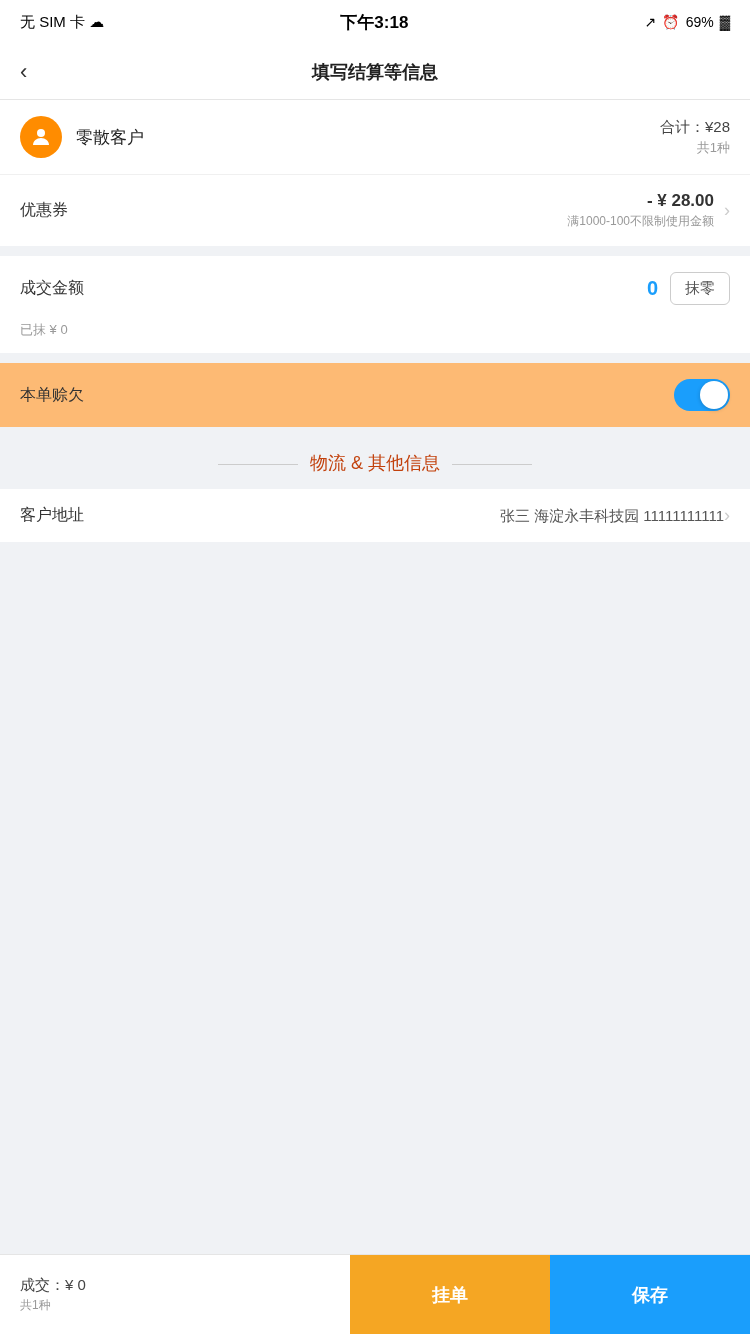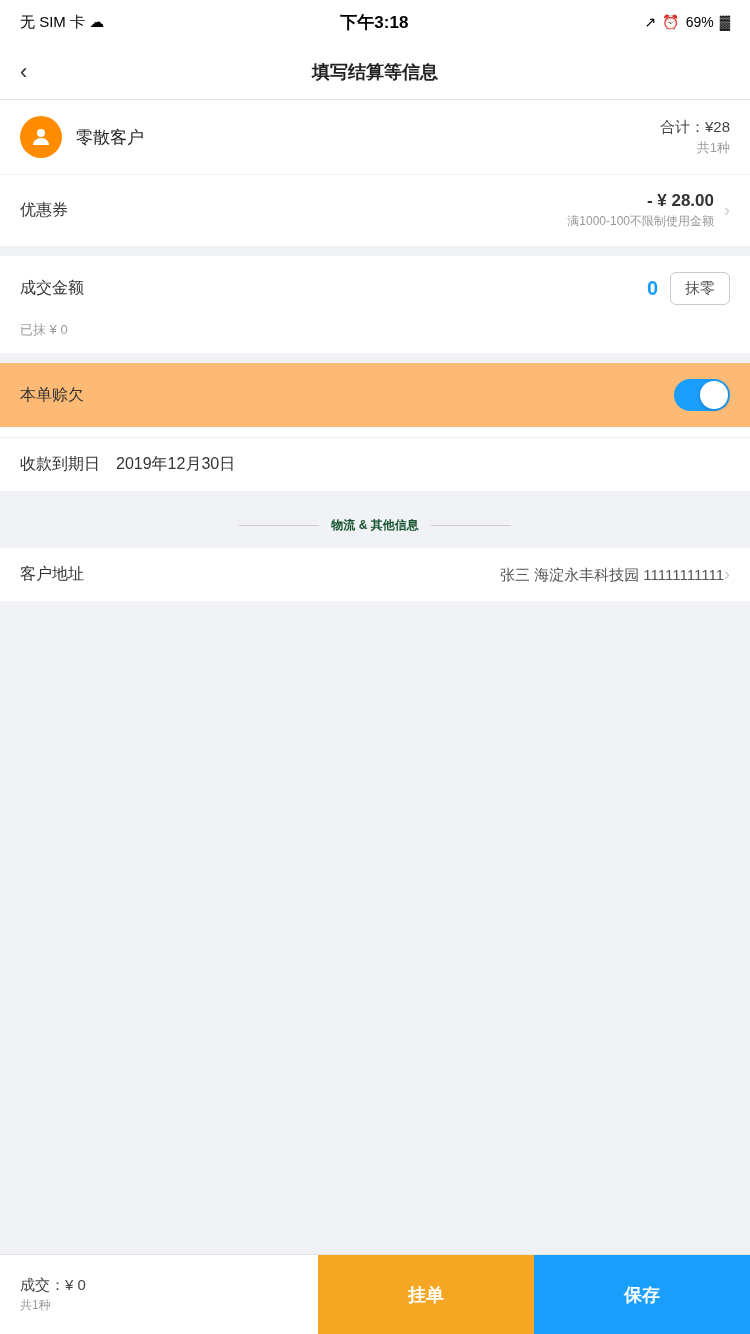--- a/index.html
+++ b/index.html
@@ -269,24 +269,23 @@
       color: #333;
     }
 
     
     .divider-section {
       background: #f0f2f5;
       padding: 14px 0;
       text-align: center;
     }
     .divider-text {
-      font-size: 12px;
-      color: #14532d;
+      font-size: 18px;
+      color: #c2410c;
       position: relative;
-      font-weight: bold;
     }
     .divider-text::before,
     .divider-text::after {
       content: '';
       display: inline-block;
       width: 80px;
       height: 1px;
       background: #ccc;
       vertical-align: middle;
       margin: 0 12px;
@@ -333,21 +332,21 @@
       font-size: 15px;
       color: #444;
     }
     .bottom-count {
       font-size: 12px;
       color: #999;
       margin-top: 2px;
     }
     .bottom-btn {
       height: 80px;
-      width: 216px;
+      width: 200px;
       display: flex;
       align-items: center;
       justify-content: center;
       font-size: 18px;
       font-weight: 600;
       color: #fff;
       cursor: pointer;
     }
     .btn-pending { background: #f5a623; }
     .btn-save { background: #1a9efc; }
@@ -417,26 +416,20 @@
   </div>
 
   <div class="card">
     <div class="credit-section">
       <span class="credit-label">本单赊欠</span>
       <div class="toggle">
         <div class="toggle-knob"></div>
       </div>
     </div>
 
-    <div class="due-date-section">
-      <div class="due-date-row">
-        <span class="due-date-label">收款到期日</span>
-        <span class="due-date-value">2019年12月30日</span>
-      </div>
-    </div>
   </div>
 
   <div class="divider-section">
     <span class="divider-text">物流 &amp; 其他信息</span>
   </div>
 
   <div class="address-section card">
     <span class="address-label">客户地址</span>
     <span class="address-value">张三 海淀永丰科技园 11111111111</span>
     <span class="chevron-right">›</span>

